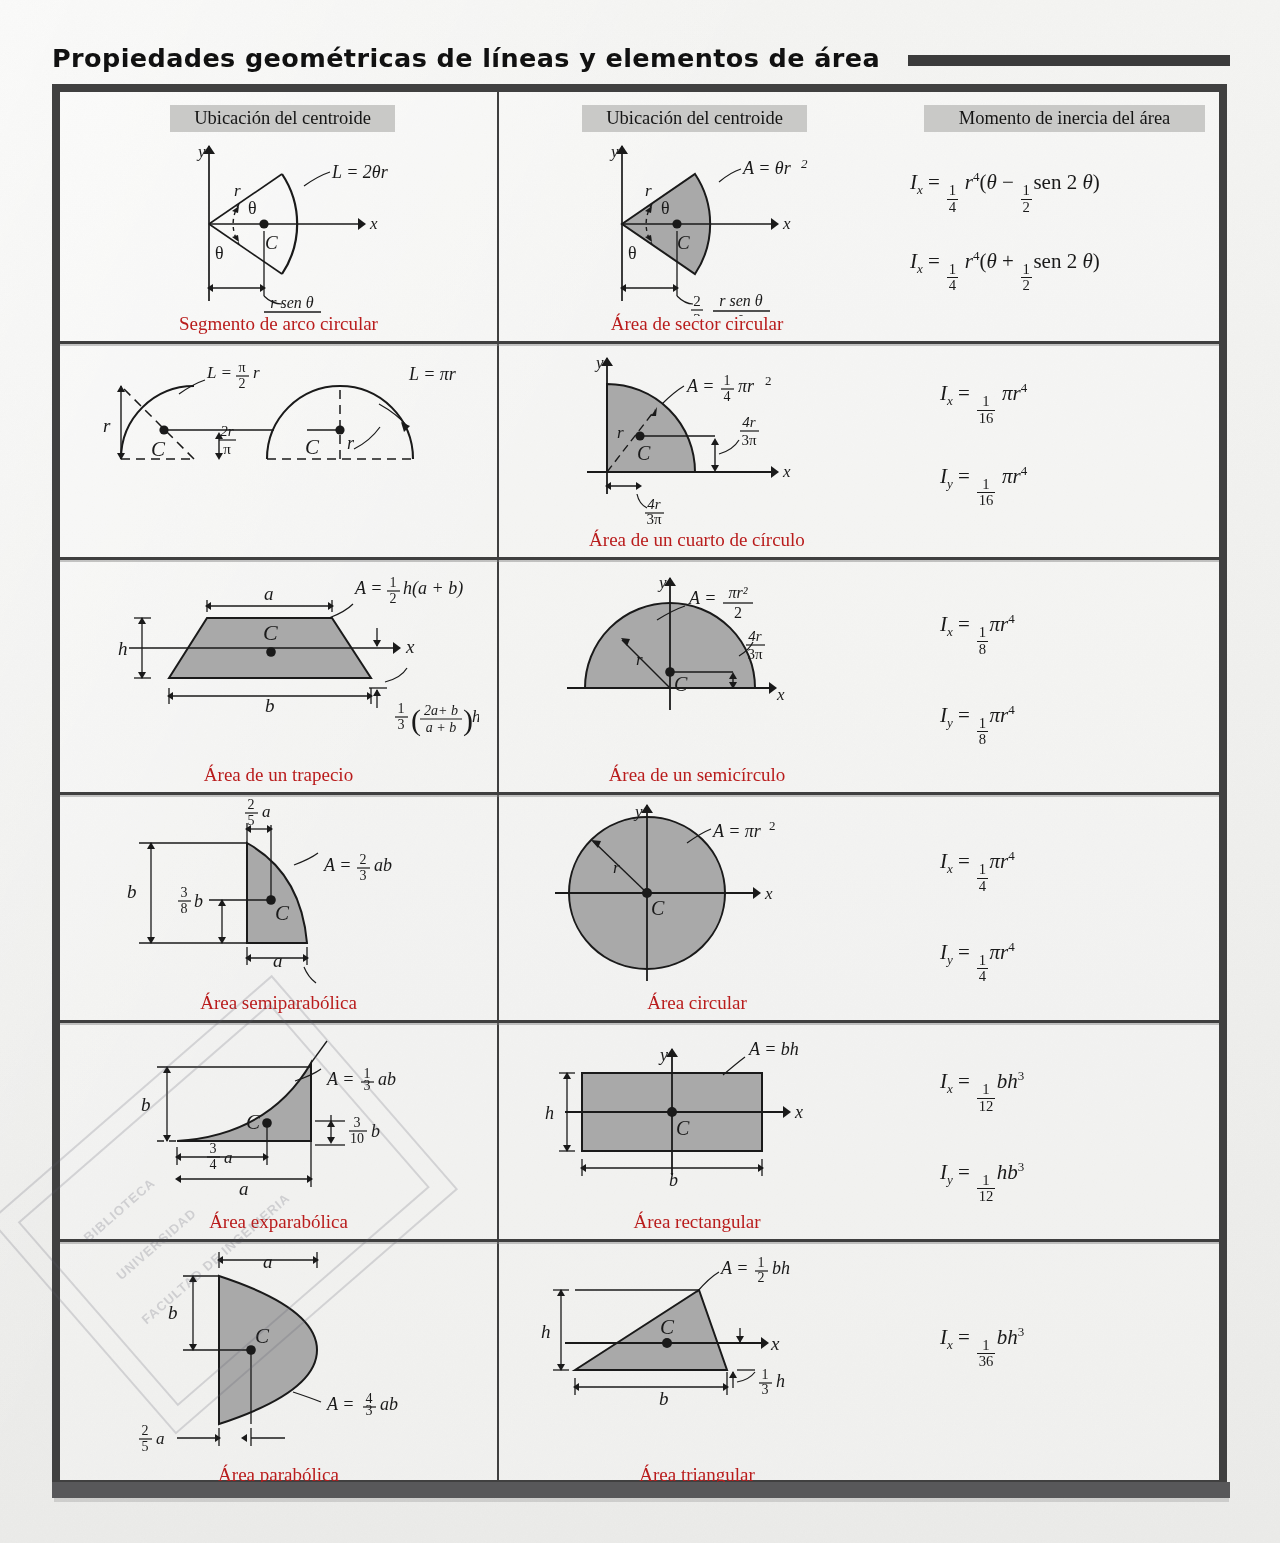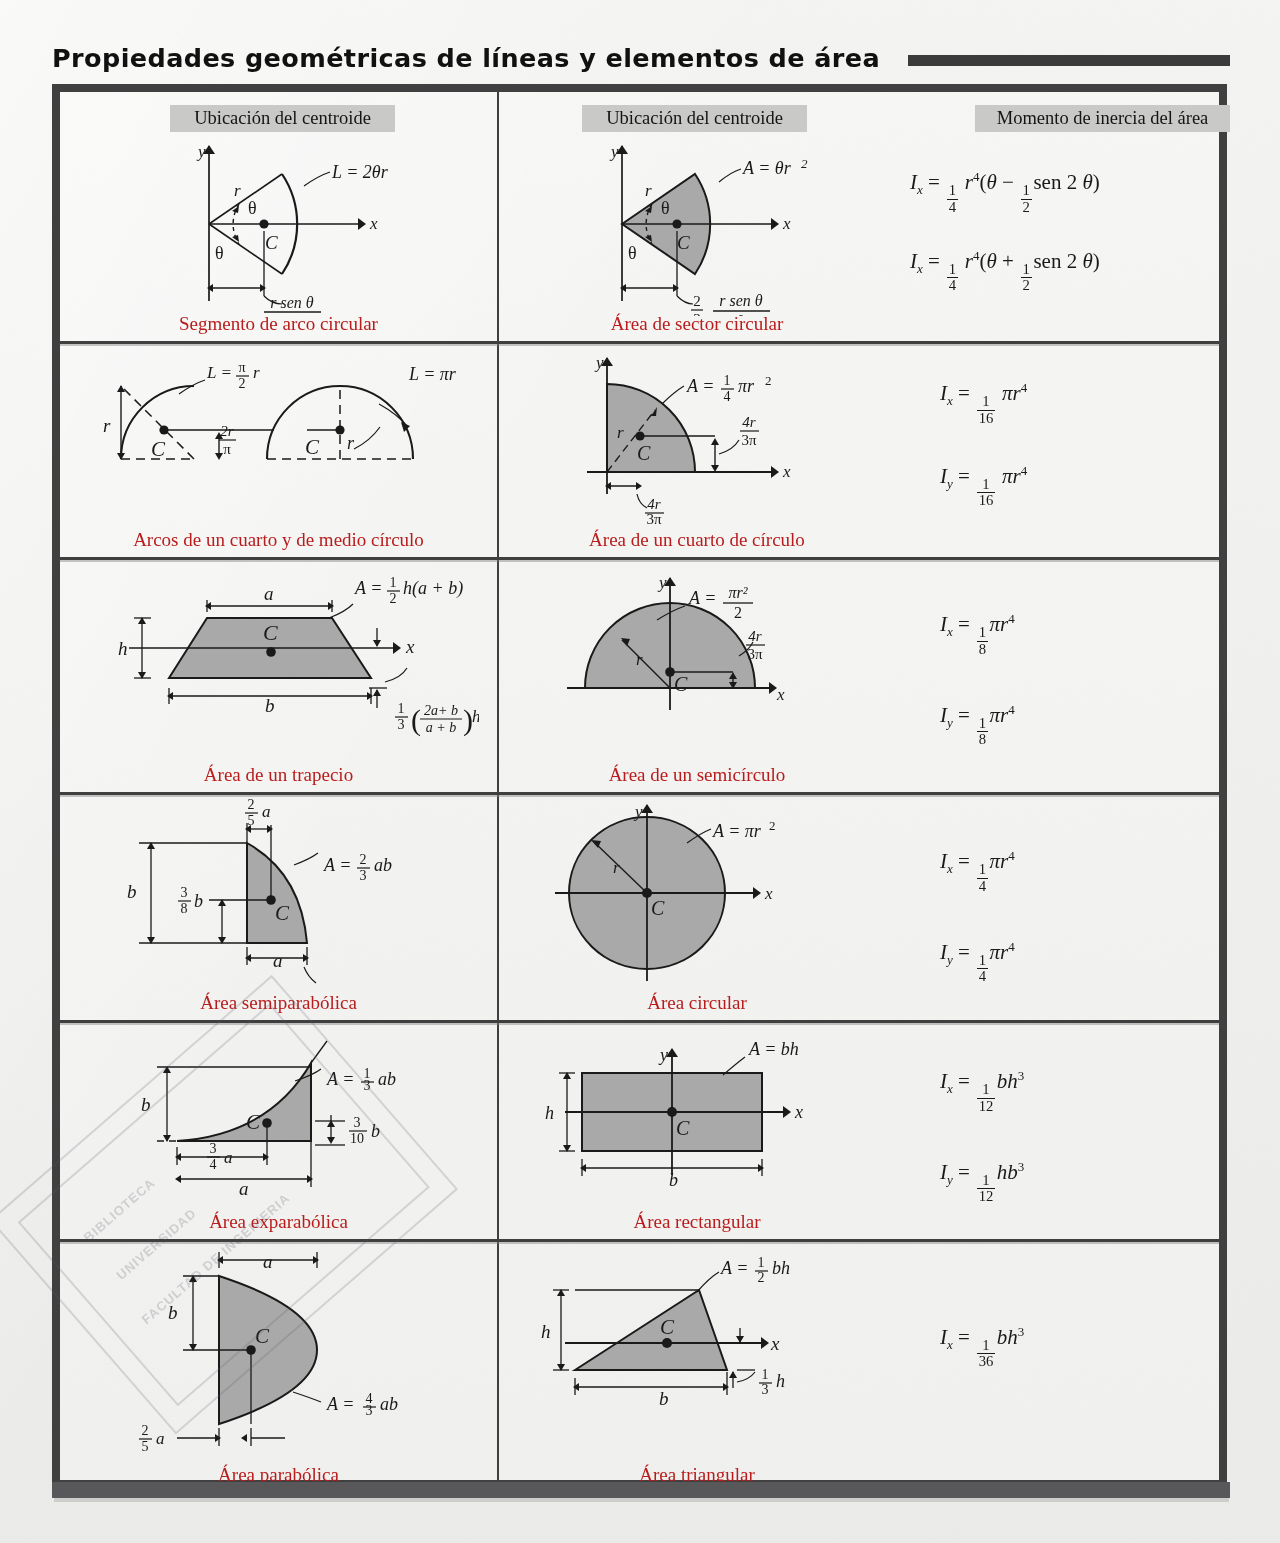--- a/index.html
+++ b/index.html
@@ -108,21 +108,21 @@
   <div class="title">Propiedades geométricas de líneas y elementos de área</div>
   <div class="title-rule"></div>
 </div>
 
 <div class="table">
 
   <div class="vdiv" style="left:437px;"></div>
 
   <div class="colhead" style="left:110px;width:225px;">Ubicación del centroide</div>
   <div class="colhead" style="left:522px;width:225px;">Ubicación del centroide</div>
-  <div class="colhead" style="left:915px;width:255px;">Momento de inercia del área</div>
+  <div class="colhead" style="left:864px;width:281px;">Momento de inercia del área</div>
 
   <div class="hdiv" style="top:249px;"></div>
   <div class="hdiv" style="top:465px;"></div>
   <div class="hdiv" style="top:700px;"></div>
   <div class="hdiv" style="top:928px;"></div>
   <div class="hdiv" style="top:1147px;"></div>
 
   <div class="cell" style="left:0;top:44px;width:437px;height:205px;">
     <div class="fig">
       <svg width="330" height="180" viewBox="0 0 330 180">
@@ -269,21 +269,20 @@
           <line x1="157" y1="32" x2="170" y2="32" stroke="#1a1a1a" stroke-width="1.2"></line>
           <text x="163" y="44" text-anchor="middle" font-size="14">2</text>
           <text x="174" y="34" font-style="italic">r</text>
           <text x="330" y="36" font-style="italic" font-size="18">L = πr</text>
           <text x="148" y="92" text-anchor="middle" font-size="15" font-style="italic">2r</text>
           <line x1="140" y1="96" x2="157" y2="96" stroke="#1a1a1a" stroke-width="1.2"></line>
           <text x="148" y="110" text-anchor="middle" font-size="15">π</text>
         </g>
       </svg>
     </div>
-    <div class="caption">Arcos de un cuarto y de medio círculo</div>
   </div>
 
   <div class="cell" style="left:437px;top:252px;width:400px;height:213px;">
     <div class="fig">
       <svg width="340" height="180" viewBox="0 0 340 180">
         <path d="M 80 128 L 80 40 A 88 88 0 0 1 168 128 Z" fill="#a9a9a9" stroke="#1a1a1a" stroke-width="2"></path>
         <g stroke="#1a1a1a" fill="none" stroke-width="1.8">
           <line x1="80" y1="14" x2="80" y2="150"></line>
           <line x1="60" y1="128" x2="250" y2="128"></line>
         </g>

